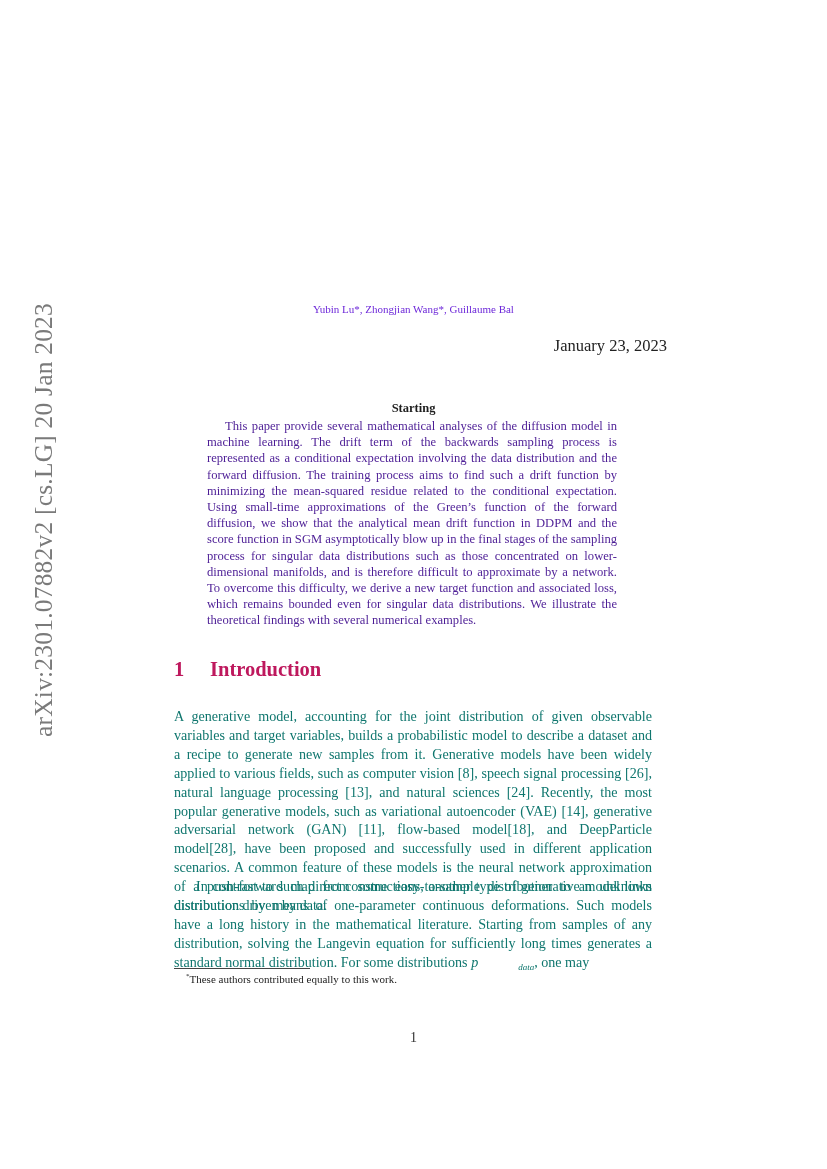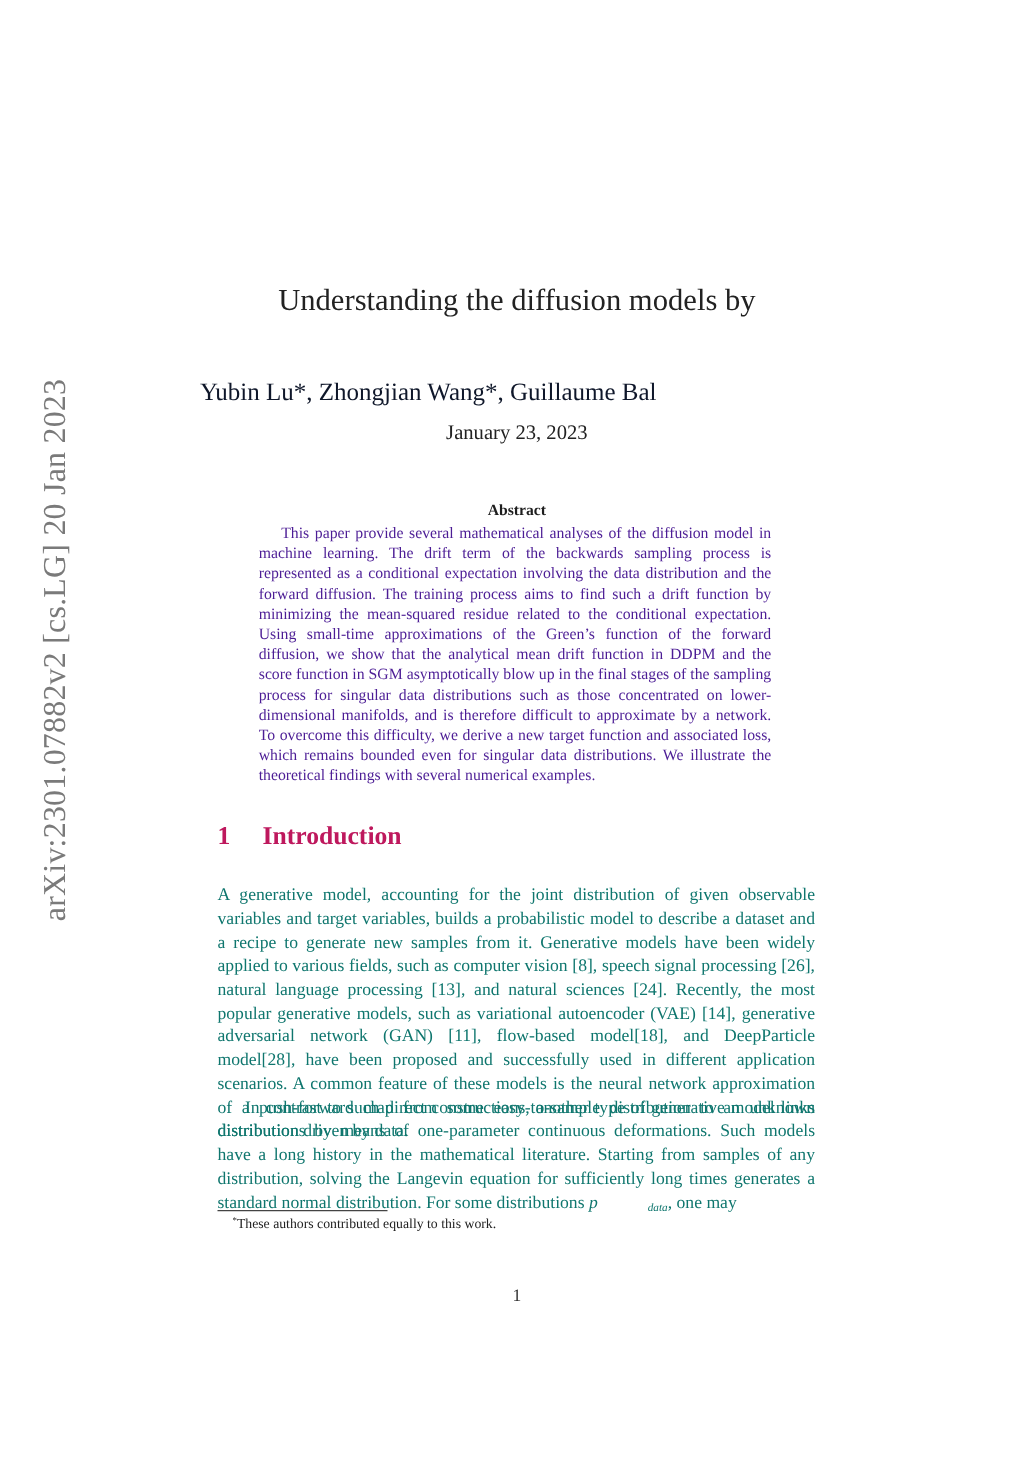--- a/index.html
+++ b/index.html
@@ -4,23 +4,23 @@
 <style>
   html, body { margin:0; padding:0; background:#ffffff; }
   body { width:827px; height:1169px; position:relative; overflow:hidden;
          font-family:"DejaVu Serif", "Liberation Serif", serif; color:#1e1e1e; }
   .side-stamp { position:absolute; left:24px; top:370px; width:40px; height:300px; }
   .side-stamp span { position:absolute; left:50%; top:50%; white-space:nowrap;
        transform:translate(-50%,-50%) rotate(-90deg); font-family:"Liberation Serif", serif;
        font-size:25.5px; color:#7a7a7a; letter-spacing:0.2px; }
   .title { position:absolute; left:160px; width:507px; top:225px; text-align:center;
            font-family:"Liberation Serif", serif; font-size:24.5px; line-height:32px; color:#222; }
-  .authors { position:absolute; left:160px; width:507px; top:303px; 
-           font-family:"Liberation Serif", serif; font-size:20px; color:#0f172a; }
-  .date { position:absolute; left:160px; width:507px; top:336px; text-align:center;
+  .authors { position:absolute; left:160px; width:507px; top:303px; text-align:center;
+           font-family:"Liberation Serif", serif; font-size:11px; color:#6d28d9; }
+  .date { position:absolute; left:160px; width:507px; top:336px; text-align:right;
            font-family:"Liberation Serif", serif; font-size:16.5px; color:#222; }
   .abstract-title { position:absolute; left:160px; width:507px; top:401px; text-align:center;
            font-family:"Liberation Serif", serif; font-weight:bold; font-size:12.5px; }
   .abstract { position:absolute; left:207px; width:410px; top:418px;
            font-family:"Liberation Serif", serif; font-size:12.6px; line-height:16.2px;
            text-align:justify; text-indent:18px; margin:0; color:#4c1d95; }
   .section { position:absolute; left:174px; top:658px; font-family:"Liberation Serif", serif;
            font-weight:bold; font-size:20.5px; color:#be185d; }
   .section .num { display:inline-block; width:36px; }
   .body-p { position:absolute; left:174px; width:478px; font-family:"Liberation Serif", serif;
@@ -37,27 +37,26 @@
   sub { font-size:9px; font-style:italic;margin-left:40px; }
 </style>
 </head>
 <body>
 
 <div class="side-stamp">
   <span>arXiv:2301.07882v2  [cs.LG]  20 Jan 2023</span>
 </div>
 
 <div class="title">
-  <div>Understanding the diffusion models by</div>
 </div>
 
 <div class="authors">Yubin Lu*, Zhongjian Wang*, Guillaume Bal</div>
 <div class="date">January 23, 2023</div>
 
-<div class="abstract-title">Abstract</div>
+<div class="abstract-title">Starting</div>
 <p class="abstract">This paper provide several mathematical analyses of the diffusion model in machine learning. The drift term of the backwards sampling process is represented as a conditional expectation involving the data distribution and the forward diffusion. The training process aims to find such a drift function by minimizing the mean-squared residue related to the conditional expectation. Using small-time approximations of the Green’s function of the forward diffusion, we show that the analytical mean drift function in DDPM and the score function in SGM asymptotically blow up in the final stages of the sampling process for singular data distributions such as those concentrated on lower-dimensional manifolds, and is therefore difficult to approximate by a network.  To overcome this difficulty, we derive a new target function and associated loss, which remains bounded even for singular data distributions. We illustrate the theoretical findings with several numerical examples.</p>
 
 <div class="section">
   <span class="num">1</span><span>Introduction</span>
 </div>
 
 <p class="body-p p1">A generative model, accounting for the joint distribution of given observable variables and target variables, builds a probabilistic model to describe a dataset and a recipe to generate new samples from it.  Generative models have been widely applied to various fields, such as computer vision [8], speech signal processing [26], natural language processing [13], and natural sciences [24]. Recently, the most popular generative models, such as variational autoencoder (VAE) [14], generative adversarial network (GAN) [11], flow-based model[18], and DeepParticle model[28], have been proposed and successfully used in different application scenarios.  A common feature of these models is the neural network approximation of a push-forward map from some easy-to-sample distribution to an unknown distribution driven by data.</p>
 
 <p class="body-p p2"><span>In contrast to such direct constructions, another type of generative model links distributions by means of one-parameter continuous deformations. Such models have a long history in the mathematical literature. Starting from samples of any distribution, solving the Langevin equation for sufficiently long times generates a standard normal distribution. For some distributions </span><i class="math"><span>p</span><sub>data</sub></i><span>, one may</span></p>
 

